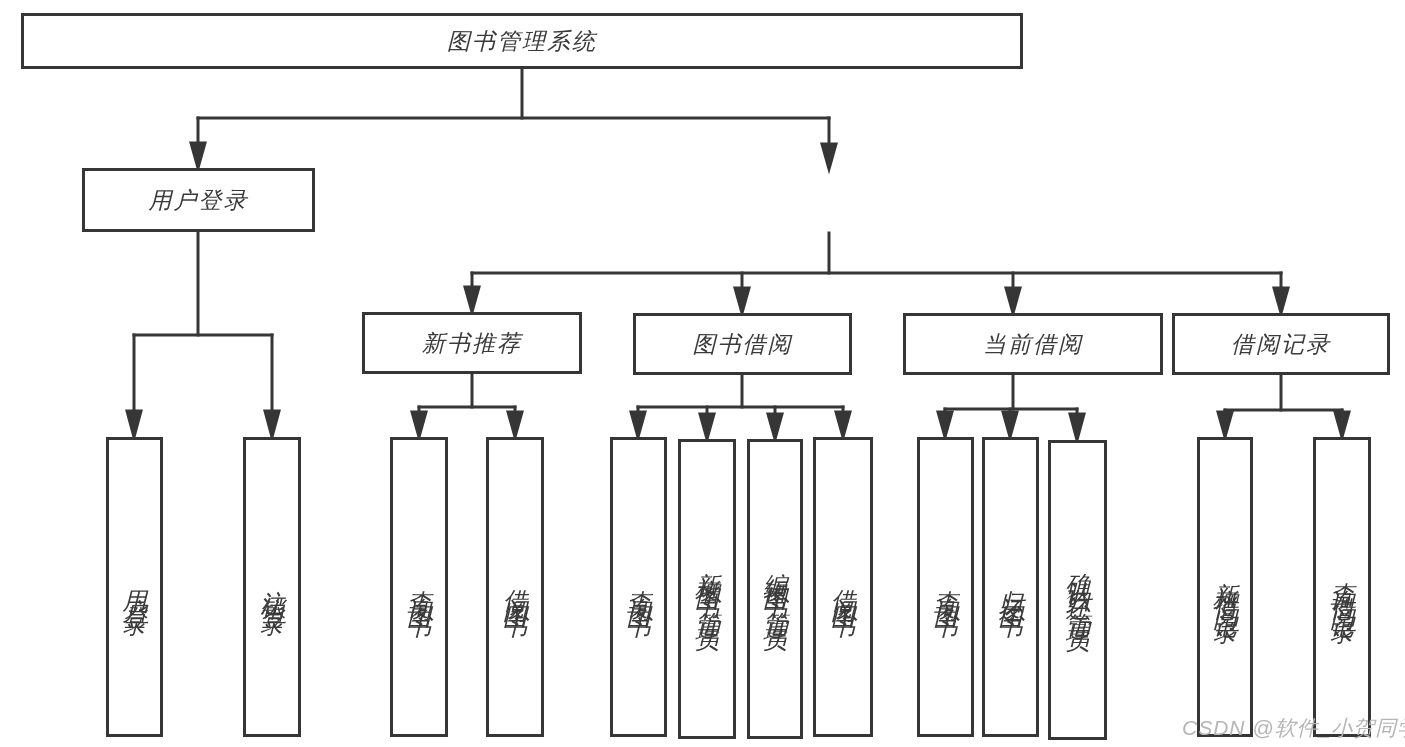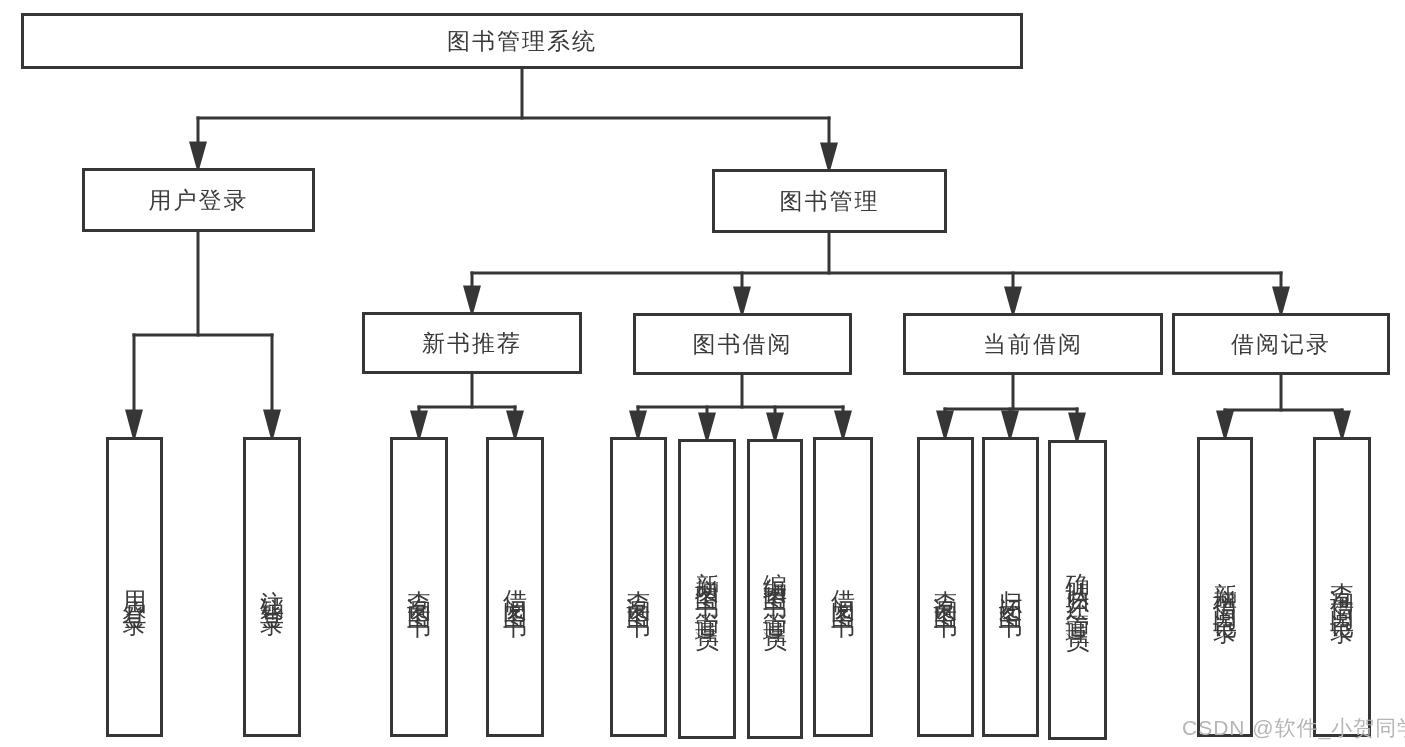--- a/index.html
+++ b/index.html
@@ -7,20 +7,21 @@
     padding: 0;
     background: #ffffff;
   }
   .canvas {
     position: relative;
     width: 1405px;
     height: 747px;
     background: #ffffff;
     font-family: "Liberation Sans", "DejaVu Sans", sans-serif;
     overflow: hidden;
+    font-style: italic;
   }
   .connectors {
     position: absolute;
     left: 0;
     top: 0;
     width: 1405px;
     height: 747px;
     pointer-events: none;
   }
   .node {
@@ -120,21 +121,20 @@
       <line x1="1225" y1="410" x2="1225" y2="414"></line>
       <polygon points="1218,412 1232,412 1225,437"></polygon>
       <line x1="1342" y1="410" x2="1342" y2="414"></line>
       <polygon points="1335,412 1349,412 1342,437"></polygon>
     </g>
   </svg>
 
   <div class="node" style="left:21px; top:13px; width:1002px; height:56px;">图书管理系统</div>
 
   <div class="node" style="left:82px; top:168px; width:233px; height:64px;">用户登录</div>
-  <div class="node" style="left:712px; top:169px; width:235px; height:64px;">图书管理</div>
 
   <div class="node" style="left:633px; top:313px; width:219px; height:62px;">图书借阅</div>
   <div class="node" style="left:362px; top:312px; width:220px; height:62px;">新书推荐</div>
   <div class="node" style="left:903px; top:313px; width:260px; height:62px;">当前借阅</div>
   <div class="node" style="left:1172px; top:313px; width:218px; height:62px;">借阅记录</div>
 
   <div class="node vertical" style="left:106px; top:437px; width:57px; height:300px;">用户登录</div>
   <div class="node vertical" style="left:243px; top:437px; width:58px; height:300px;">注销登录</div>
 
   <div class="node vertical" style="left:390px; top:437px; width:58px; height:300px;">查询图书</div>

